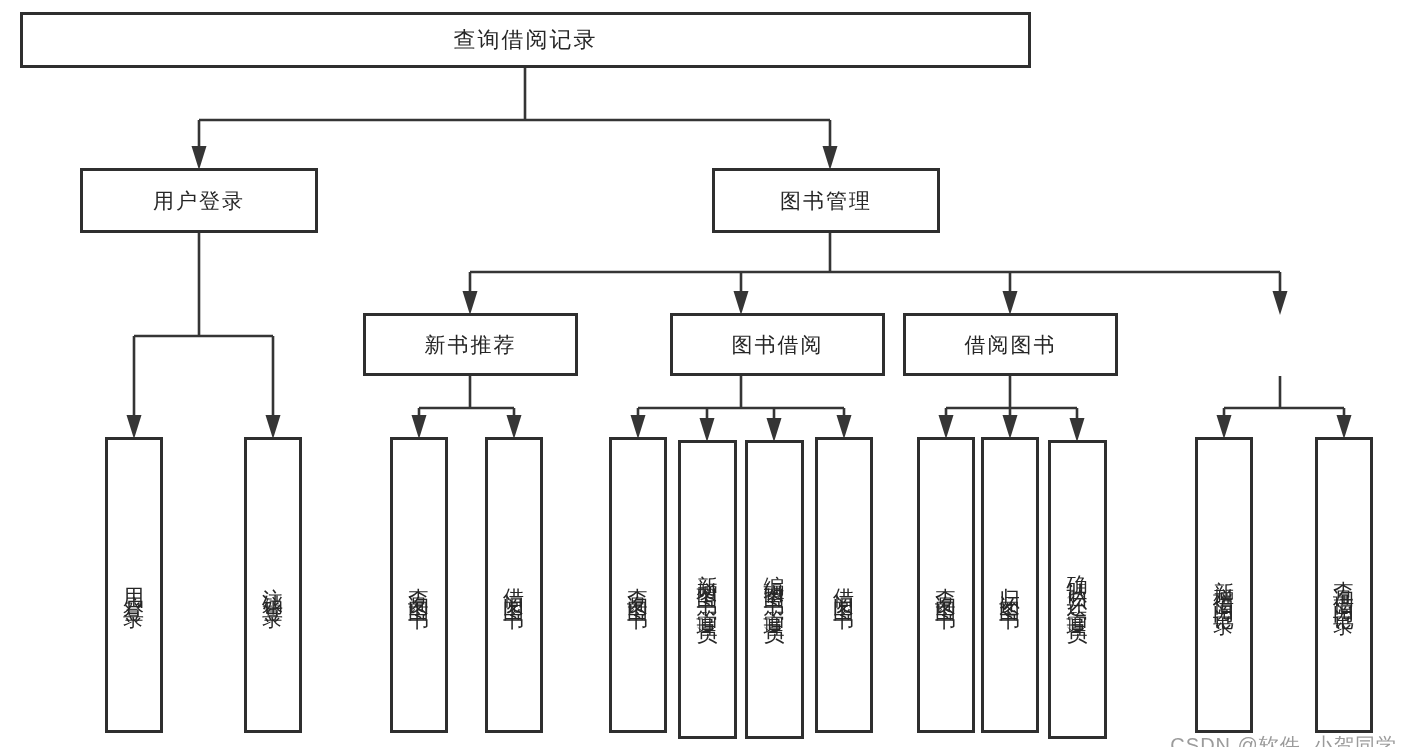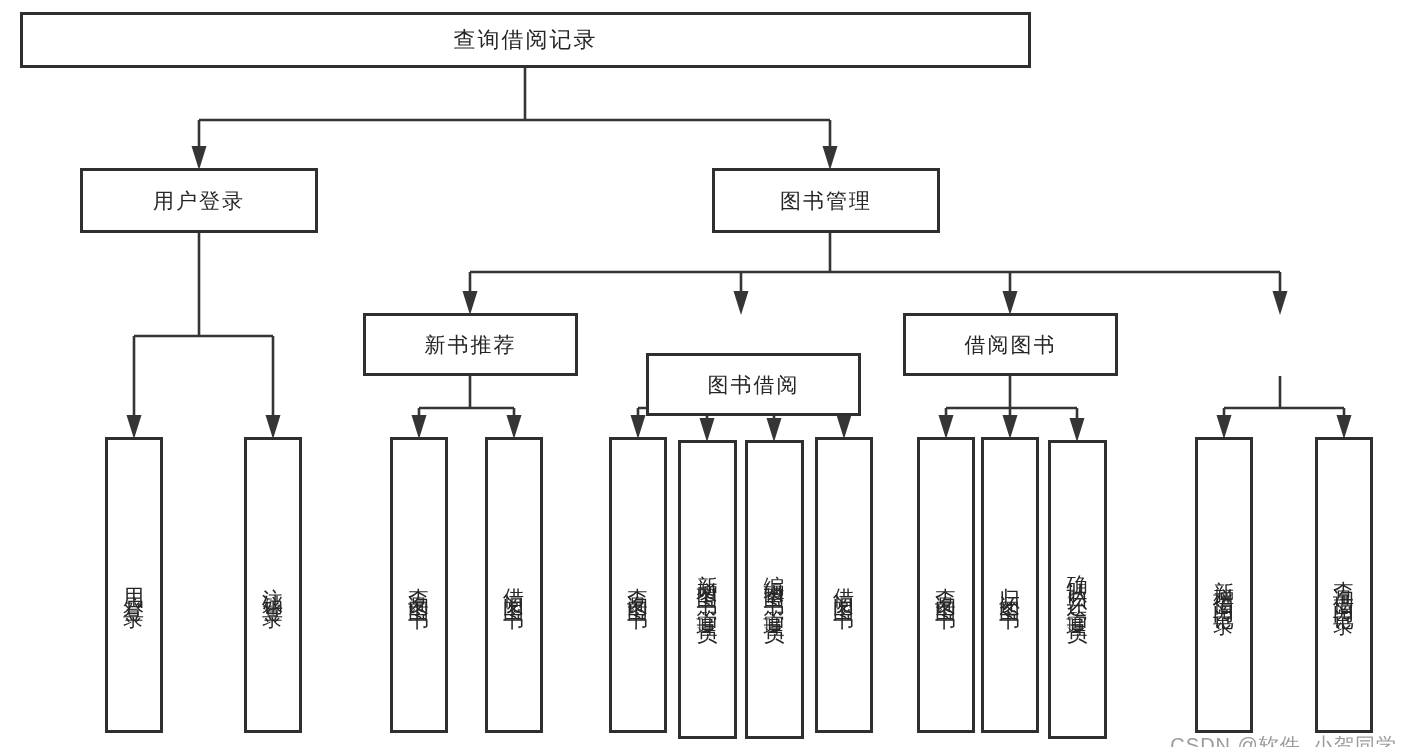--- a/index.html
+++ b/index.html
@@ -28,21 +28,21 @@
     color: #262626;
     letter-spacing: 2px;
     white-space: nowrap;
   }
   .root { left: 20px; top: 12px; width: 1011px; height: 56px; font-size: 22px; }
   .l2   { top: 168px; height: 65px; }
   .l2a  { left: 80px;  width: 238px; }
   .l2b  { left: 712px; width: 228px; }
   .l3   { top: 313px; width: 215px; height: 63px; }
   .l3a  { left: 363px; }
-  .l3b  { left: 646px; margin-top: 40px; }
+  .l3b  { left: 670px; }
   .l3c  { left: 903px; }
   .l3d  { left: 1173px; }
   .leaf {
     position: absolute;
     box-sizing: border-box;
     top: 437px;
     width: 58px;
     height: 296px;
     border: 3px solid #2f2f2f;
     background: #ffffff;

